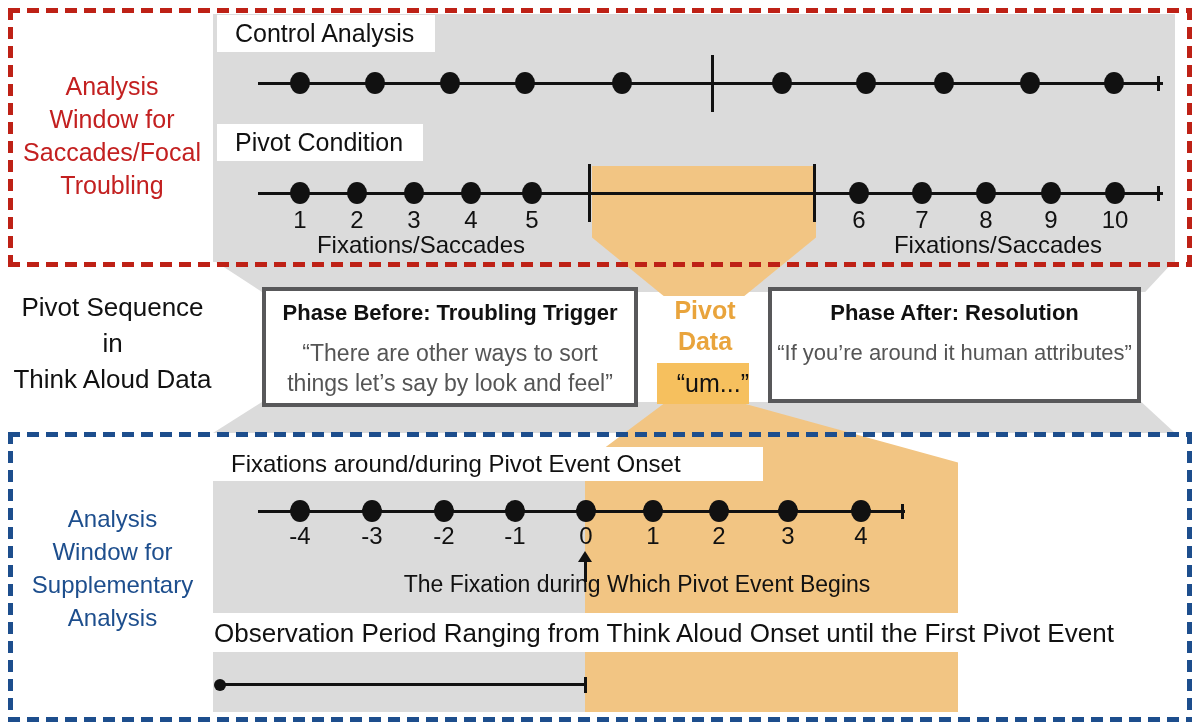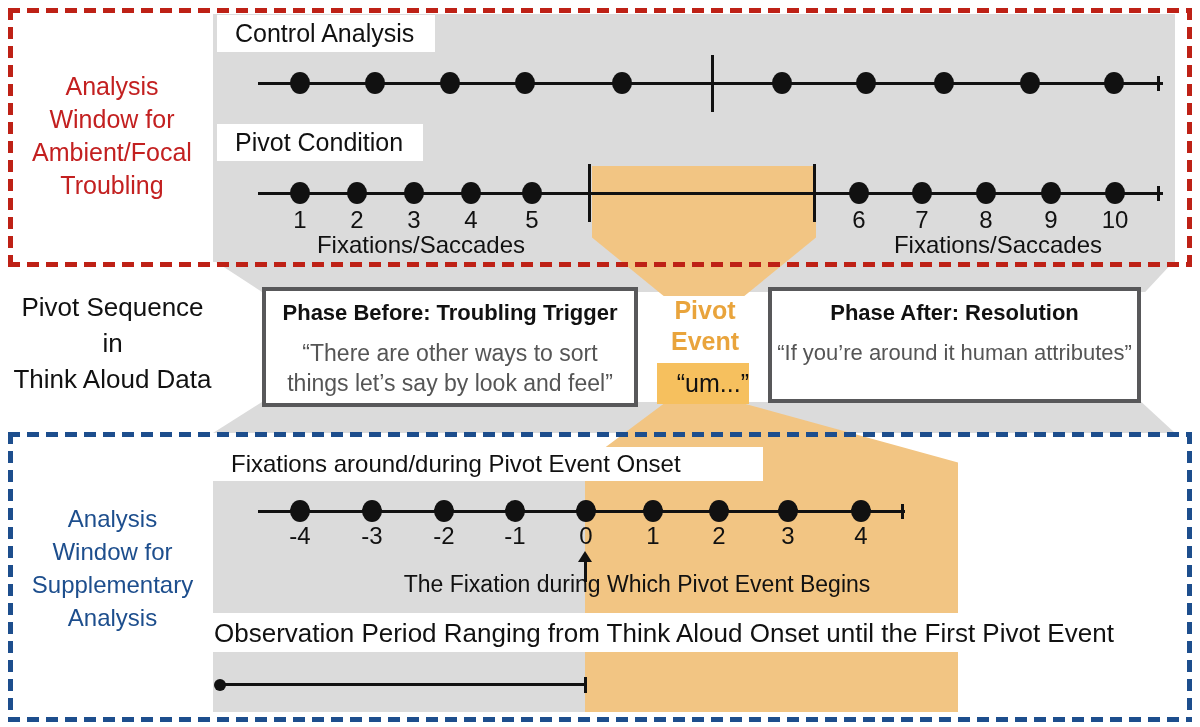--- a/index.html
+++ b/index.html
@@ -58,21 +58,21 @@
   <div class="abs strip v-red" style="left:1187px;top:8px;width:5px;height:259px;"></div>
 
   <div class="abs strip h-blue" style="left:8px;top:432px;width:1184px;height:5px;"></div>
   <div class="abs strip h-blue" style="left:8px;top:717px;width:1184px;height:5px;"></div>
   <div class="abs strip v-blue" style="left:8px;top:432px;width:5px;height:290px;"></div>
   <div class="abs strip v-blue" style="left:1187px;top:432px;width:5px;height:290px;"></div>
 
   <div class="abs label-block red-text" style="left:12px;top:70px;width:200px;">
     <div>Analysis</div>
     <div>Window for</div>
-    <div>Ambient/Focal</div>
+    <div>Saccades/Focal</div>
     <div>Troubling</div>
   </div>
 
   <div class="abs chip" style="left:217px;top:15px;width:200px;height:37px;">
     <span>Control Analysis</span>
   </div>
   <div class="abs tl-line" style="left:258px;top:82px;width:905px;"></div>
   <div class="abs vbar" style="left:711px;top:55px;height:57px;"></div>
   <div class="abs endcap" style="left:1157px;top:76px;"></div>
 
@@ -99,21 +99,21 @@
   </div>
 
   <div class="abs label-block black-label" style="left:5px;top:289px;width:215px;">
     <div>Pivot Sequence</div>
     <div>in</div>
     <div>Think Aloud Data</div>
   </div>
 
   <div class="abs orange-label" style="left:650px;top:295px;width:110px;">
     <div>Pivot</div>
-    <div>Event</div>
+    <div>Data</div>
   </div>
   <div class="abs um" style="left:657px;top:363px;width:92px;height:41px;">
     <span>“um...”</span>
   </div>
 
   <div class="abs phase-box" style="left:768px;top:287px;width:365px;height:108px;">
     <div class="phase-title">Phase After: Resolution</div>
     <div class="phase-quote" style="font-size:22px;">
       <div>“If you’re around it human attributes”</div>
     </div>

